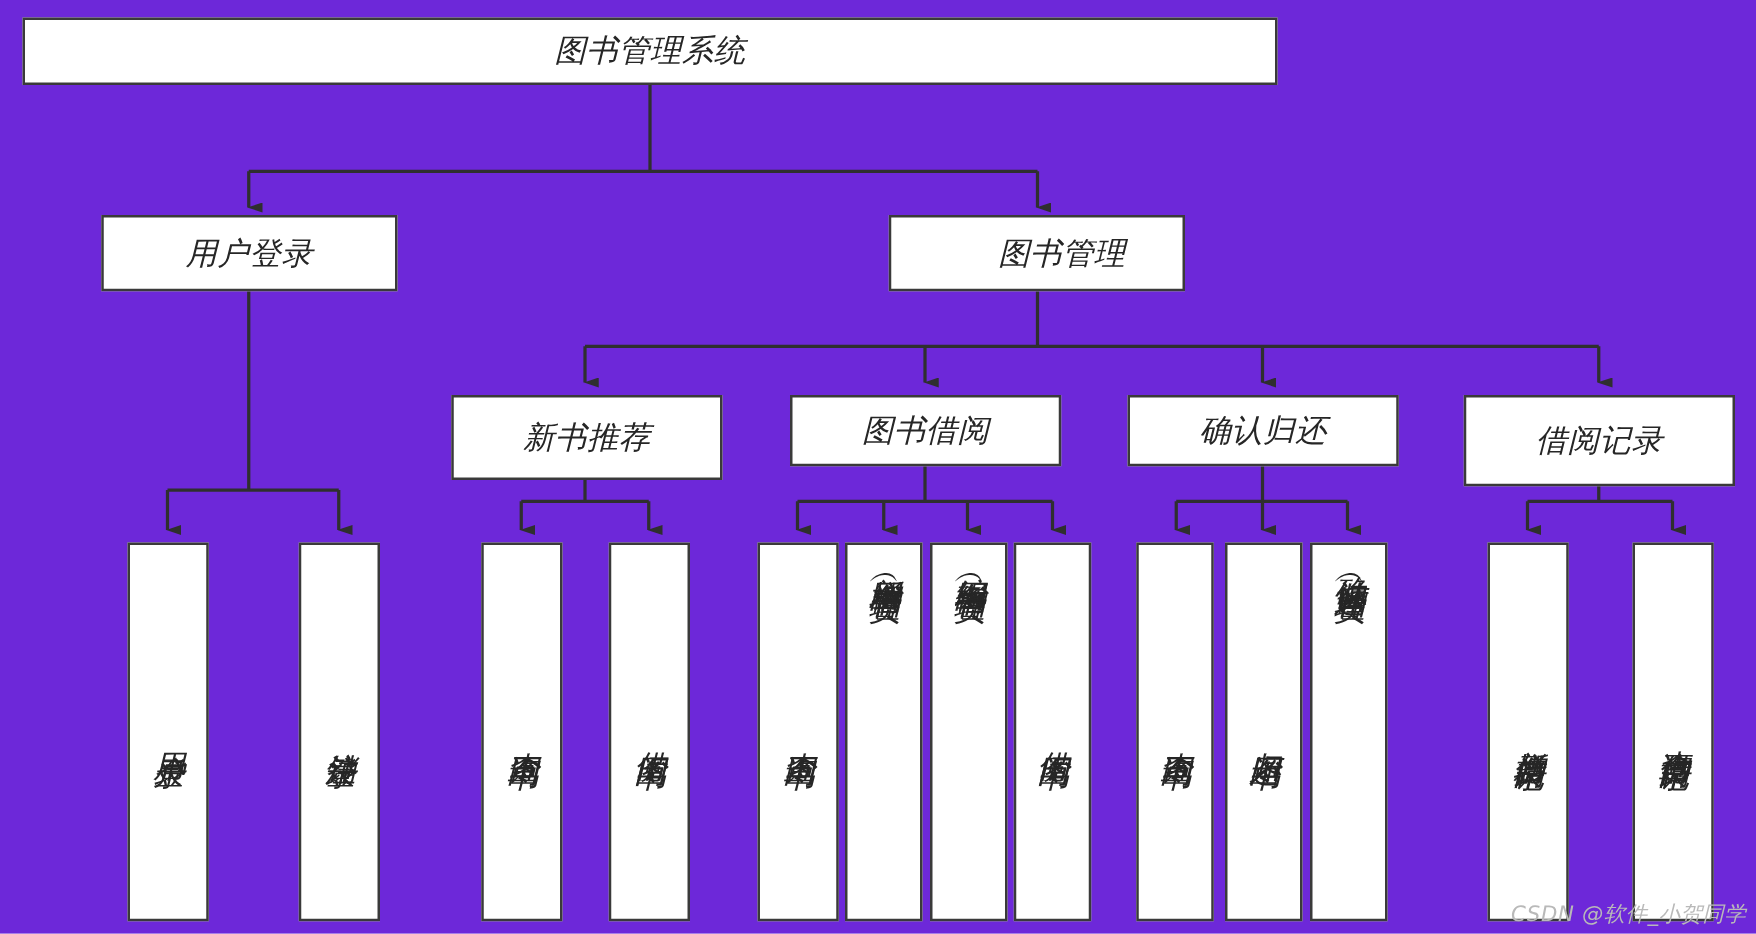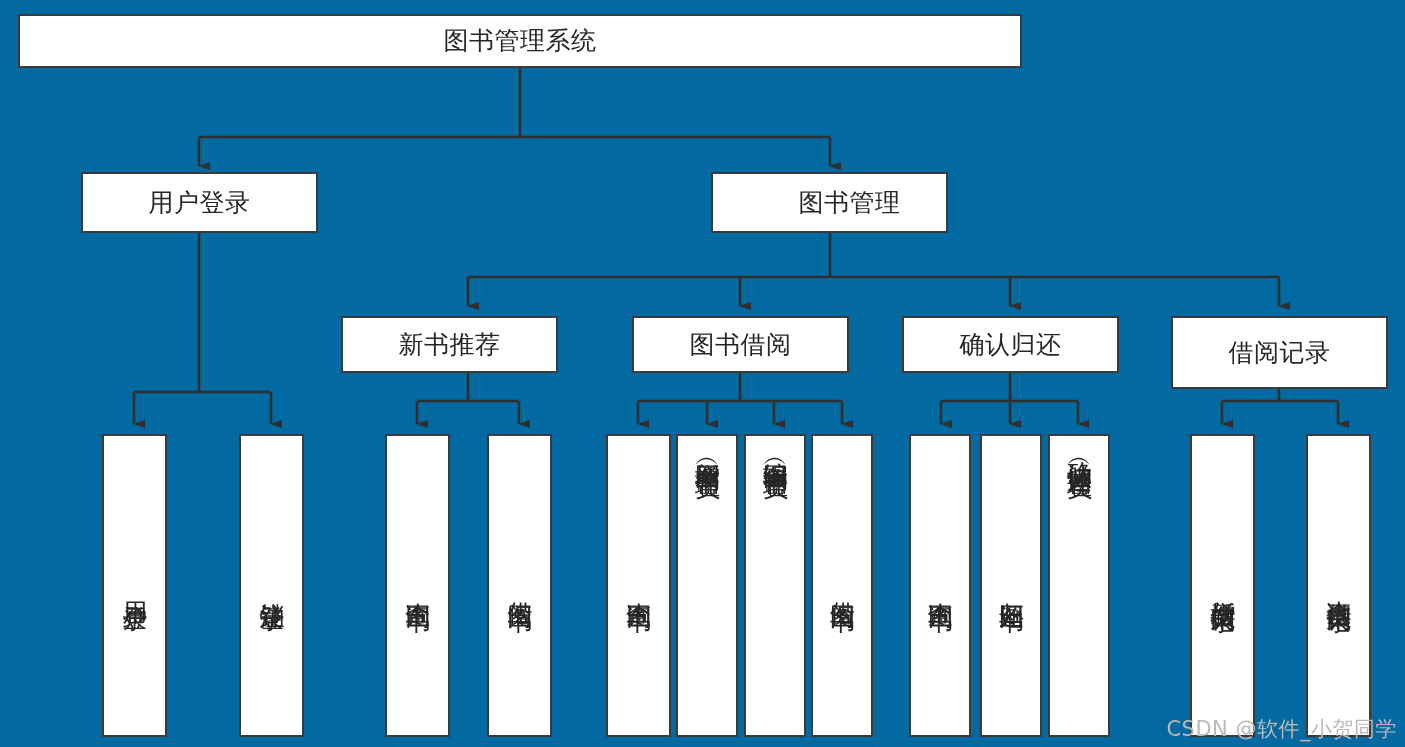--- a/index.html
+++ b/index.html
@@ -4,22 +4,23 @@
 <style>
   html,body{margin:0;padding:0;background:#ffffff;}
   body{
     font-family:"DejaVu Sans","Liberation Sans",sans-serif;
     -webkit-font-smoothing:antialiased;
   }
   #canvas{
     position:relative;
     width:1405px;
     height:747px;
-    background:#0369a1;
+    background:#6d28d9;
     overflow:hidden;
+    font-style:italic;
   }
   svg#wires{
     position:absolute;
     left:0; top:0;
     width:1405px;
     height:747px;
     pointer-events:none;
   }
   .node{
     position:absolute;
@@ -53,21 +54,21 @@
     text-orientation:upright;
     font-size:25px;
     line-height:1.28;
     letter-spacing:2px;
     white-space:normal;
   }
   .watermark{
     position:absolute;
     right:8px;
     bottom:4px;
-    font-size:21px;
+    font-size:17px;
     color:#b9b9b9;
     letter-spacing:0.5px;
     z-index:3;
     white-space:nowrap;
   }
 </style>
 </head>
 <body>
 
 <div id="canvas">
@@ -126,21 +127,21 @@
     <span class="cap">图书管理系统</span>
   </div>
 
   <div class="node" style="left:81px;top:172px;width:237px;height:61px;">
     <span class="cap">用户登录</span>
   </div>
   <div class="node" style="left:711px;top:172px;width:237px;height:61px;padding-left:40px;">
     <span class="cap">图书管理</span>
   </div>
 
-  <div class="node" style="left:341px;top:316px;width:217px;height:57px;">
+  <div class="node" style="left:361px;top:316px;width:217px;height:68px;">
     <span class="cap">新书推荐</span>
   </div>
   <div class="node" style="left:632px;top:316px;width:217px;height:57px;">
     <span class="cap">图书借阅</span>
   </div>
   <div class="node" style="left:902px;top:316px;width:217px;height:57px;">
     <span class="cap">确认归还</span>
   </div>
   <div class="node" style="left:1171px;top:316px;width:217px;height:73px;">
     <span class="cap">借阅记录</span>

